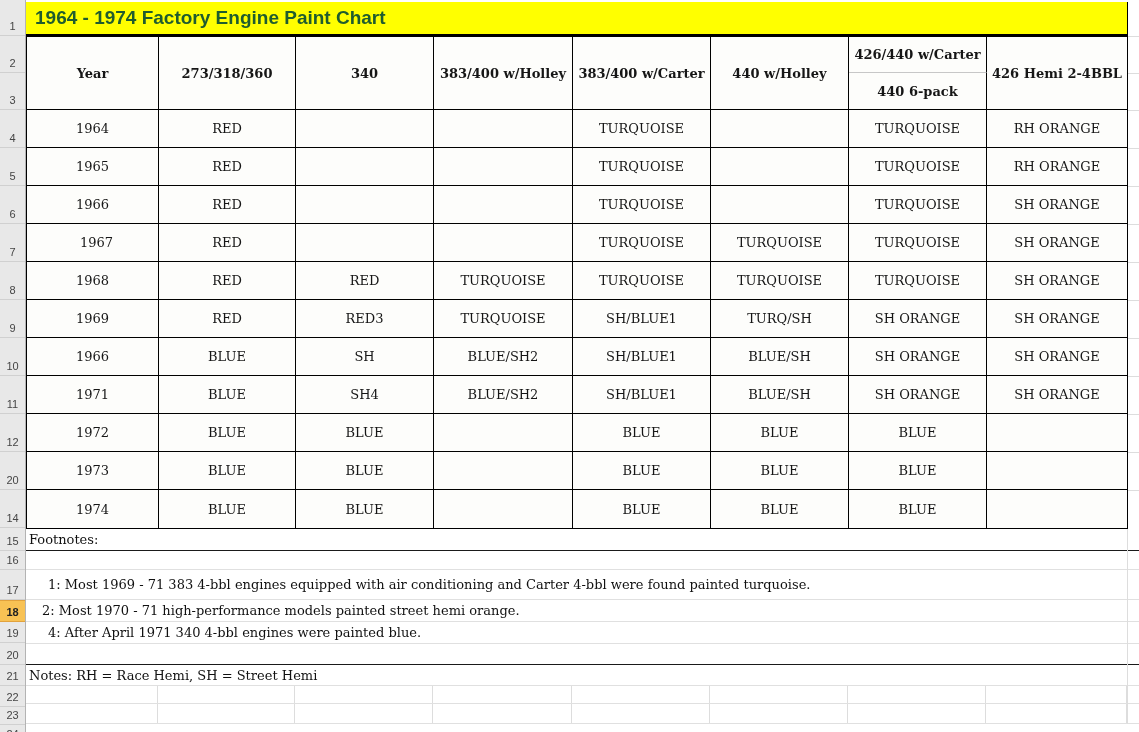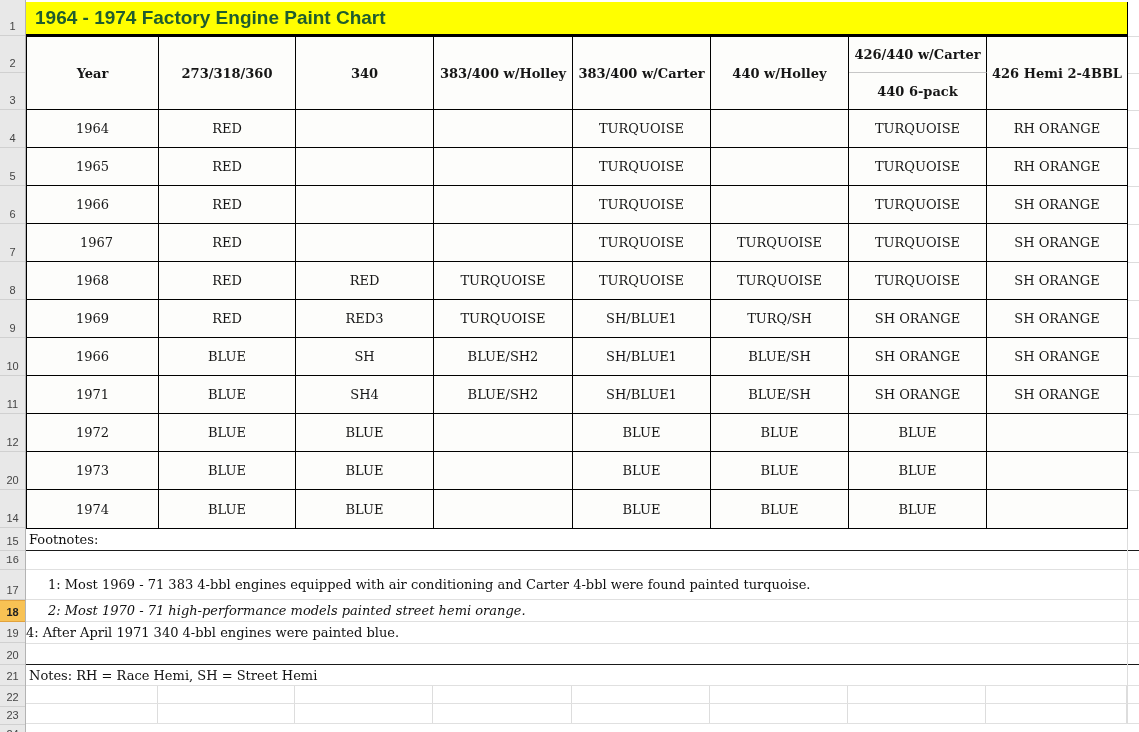--- a/index.html
+++ b/index.html
@@ -86,21 +86,21 @@
       </div>
       <div class="gutter-cell" style="height: 38px;">
         <span>20</span>
       </div>
       <div class="gutter-cell" style="height: 38px;">
         <span>14</span>
       </div>
       <div class="gutter-cell" style="height: 23px;">
         <span>15</span>
       </div>
-      <div class="gutter-cell" style="height: 19px; font-family: Liberation Mono, monospace;">
+      <div class="gutter-cell" style="height: 19px;">
         <span>16</span>
       </div>
       <div class="gutter-cell" style="height: 30px;">
         <span>17</span>
       </div>
       <div class="gutter-cell hl" style="height: 22px;">
         <span>18</span>
       </div>
       <div class="gutter-cell" style="height: 21px;">
         <span>19</span>
@@ -423,24 +423,24 @@
   <div class="footnotes" id="footnotes">
     <div class="v-grid"></div>
   <div class="fn-row bb-dark" style="height: 22px;">
         <span style="padding-left: 3px;">Footnotes:</span>
       </div>
       <div class="fn-row " style="height: 19px;"></div>
       <div class="fn-row " style="height: 30px;">
         <span style="padding-left: 22px;">1: Most 1969 - 71 383 4-bbl engines equipped with air conditioning and Carter 4-bbl were found painted turquoise.</span>
       </div>
       <div class="fn-row " style="height: 22px;">
-        <span style="padding-left: 22px; font-style: italic;">2: Most 1970 - 71 high-performance models painted street hemi orange.</span>
+        <span style="padding-left: 16px;">2: Most 1970 - 71 high-performance models painted street hemi orange.</span>
       </div>
       <div class="fn-row " style="height: 22px;">
-        <span style="">4: After April 1971 340 4-bbl engines were painted blue.</span>
+        <span style="padding-left: 22px;">4: After April 1971 340 4-bbl engines were painted blue.</span>
       </div>
       <div class="fn-row bb-dark" style="height: 21px;"></div>
       <div class="fn-row " style="height: 21px;">
         <span style="padding-left: 3px;">Notes: RH = Race Hemi, SH = Street Hemi</span>
       </div>
       <div class="fn-row  fn-grid" style="height: 18px;">
         <div class="fn-grid-cell"></div>
         <div class="fn-grid-cell"></div>
         <div class="fn-grid-cell"></div>
         <div class="fn-grid-cell"></div>

